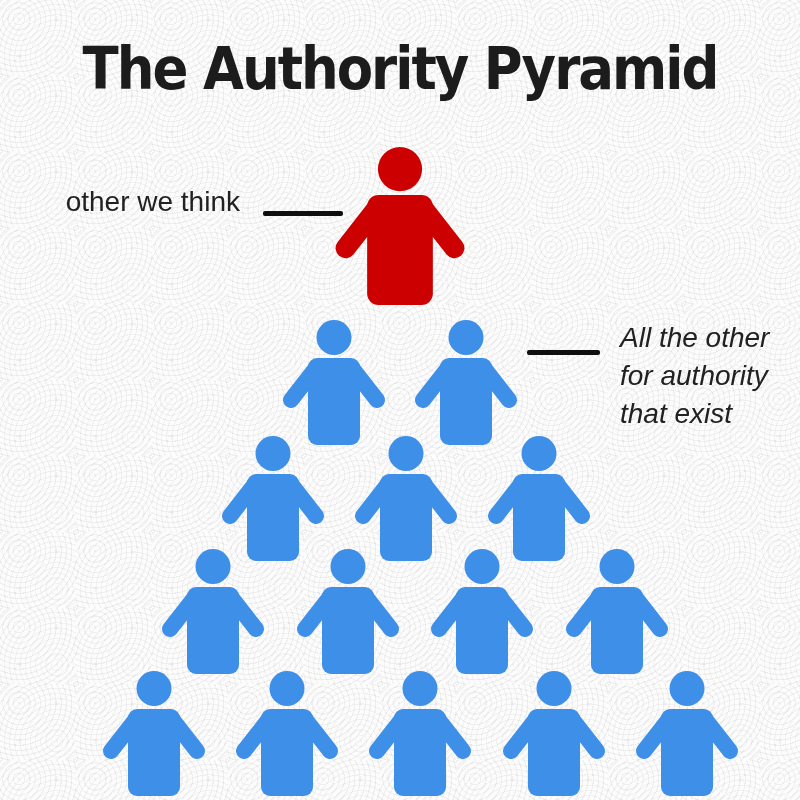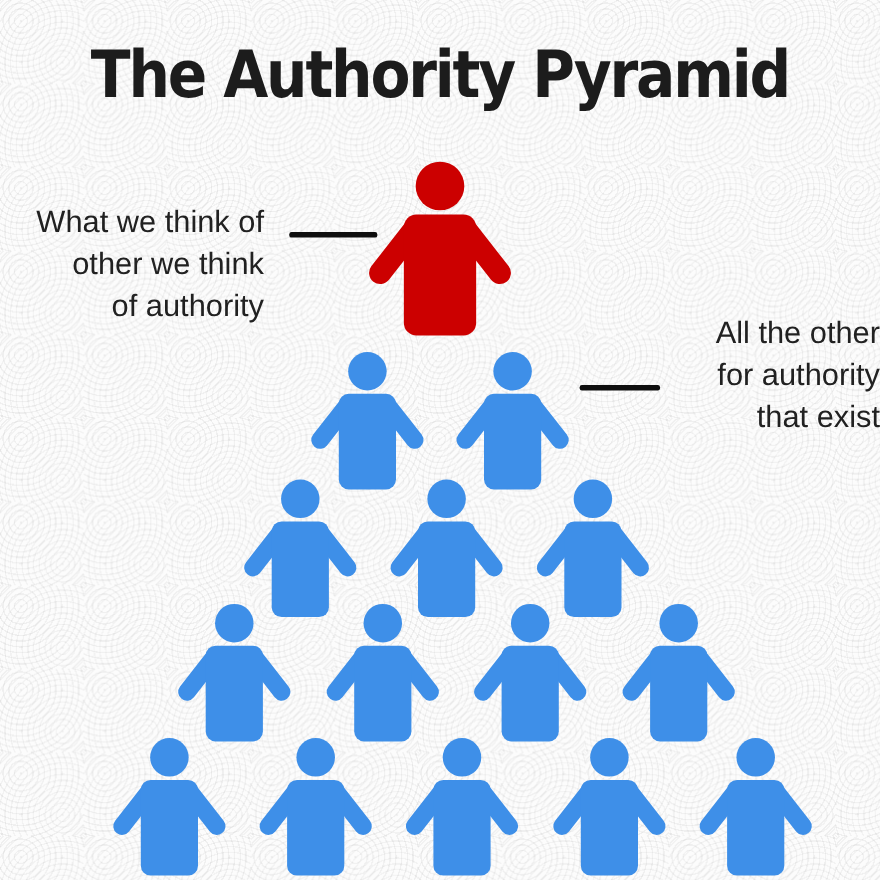--- a/index.html
+++ b/index.html
@@ -31,22 +31,23 @@
     font-size:28px;
     line-height:38px;
     color:#212121;
     white-space:nowrap;
   }
   .annotation-left{
     top:183px;left:16px;width:224px;
     text-align:right;
   }
   .annotation-right{
-    top:284px;left:620px;width:180px;
-    text-align:right;
+    top:319px;left:620px;width:180px;
+    text-align:left;
+    font-style:italic;
   }
   .pointer{
     position:absolute;height:5px;background:#0f0f0f;border-radius:2px;
   }
   .pointer-left{left:263px;top:211px;width:80px;}
   .pointer-right{left:527px;top:350px;width:73px;}
   svg.person{position:absolute;overflow:visible;display:block;}
 </style>
 </head>
 <body>
@@ -60,23 +61,21 @@
         <line x1="35" y1="48" x2="10" y2="80" stroke="currentColor" stroke-width="16" stroke-linecap="round"></line>
         <line x1="71" y1="48" x2="96" y2="80" stroke="currentColor" stroke-width="16" stroke-linecap="round"></line>
         <rect x="27" y="38" width="52" height="87" rx="9" fill="currentColor"></rect>
       </symbol>
     </defs>
   </svg>
 
   <h1 class="title">The Authority Pyramid</h1>
 
   <div class="annotation annotation-left">
-    <div>What we think of</div>
     <div>other we think</div>
-    <div>of authority</div>
   </div>
 
   <div class="pointer pointer-left"></div>
 
   <div class="annotation annotation-right">
     <div>All the other</div>
     <div>for authority</div>
     <div>that exist</div>
   </div>
 

